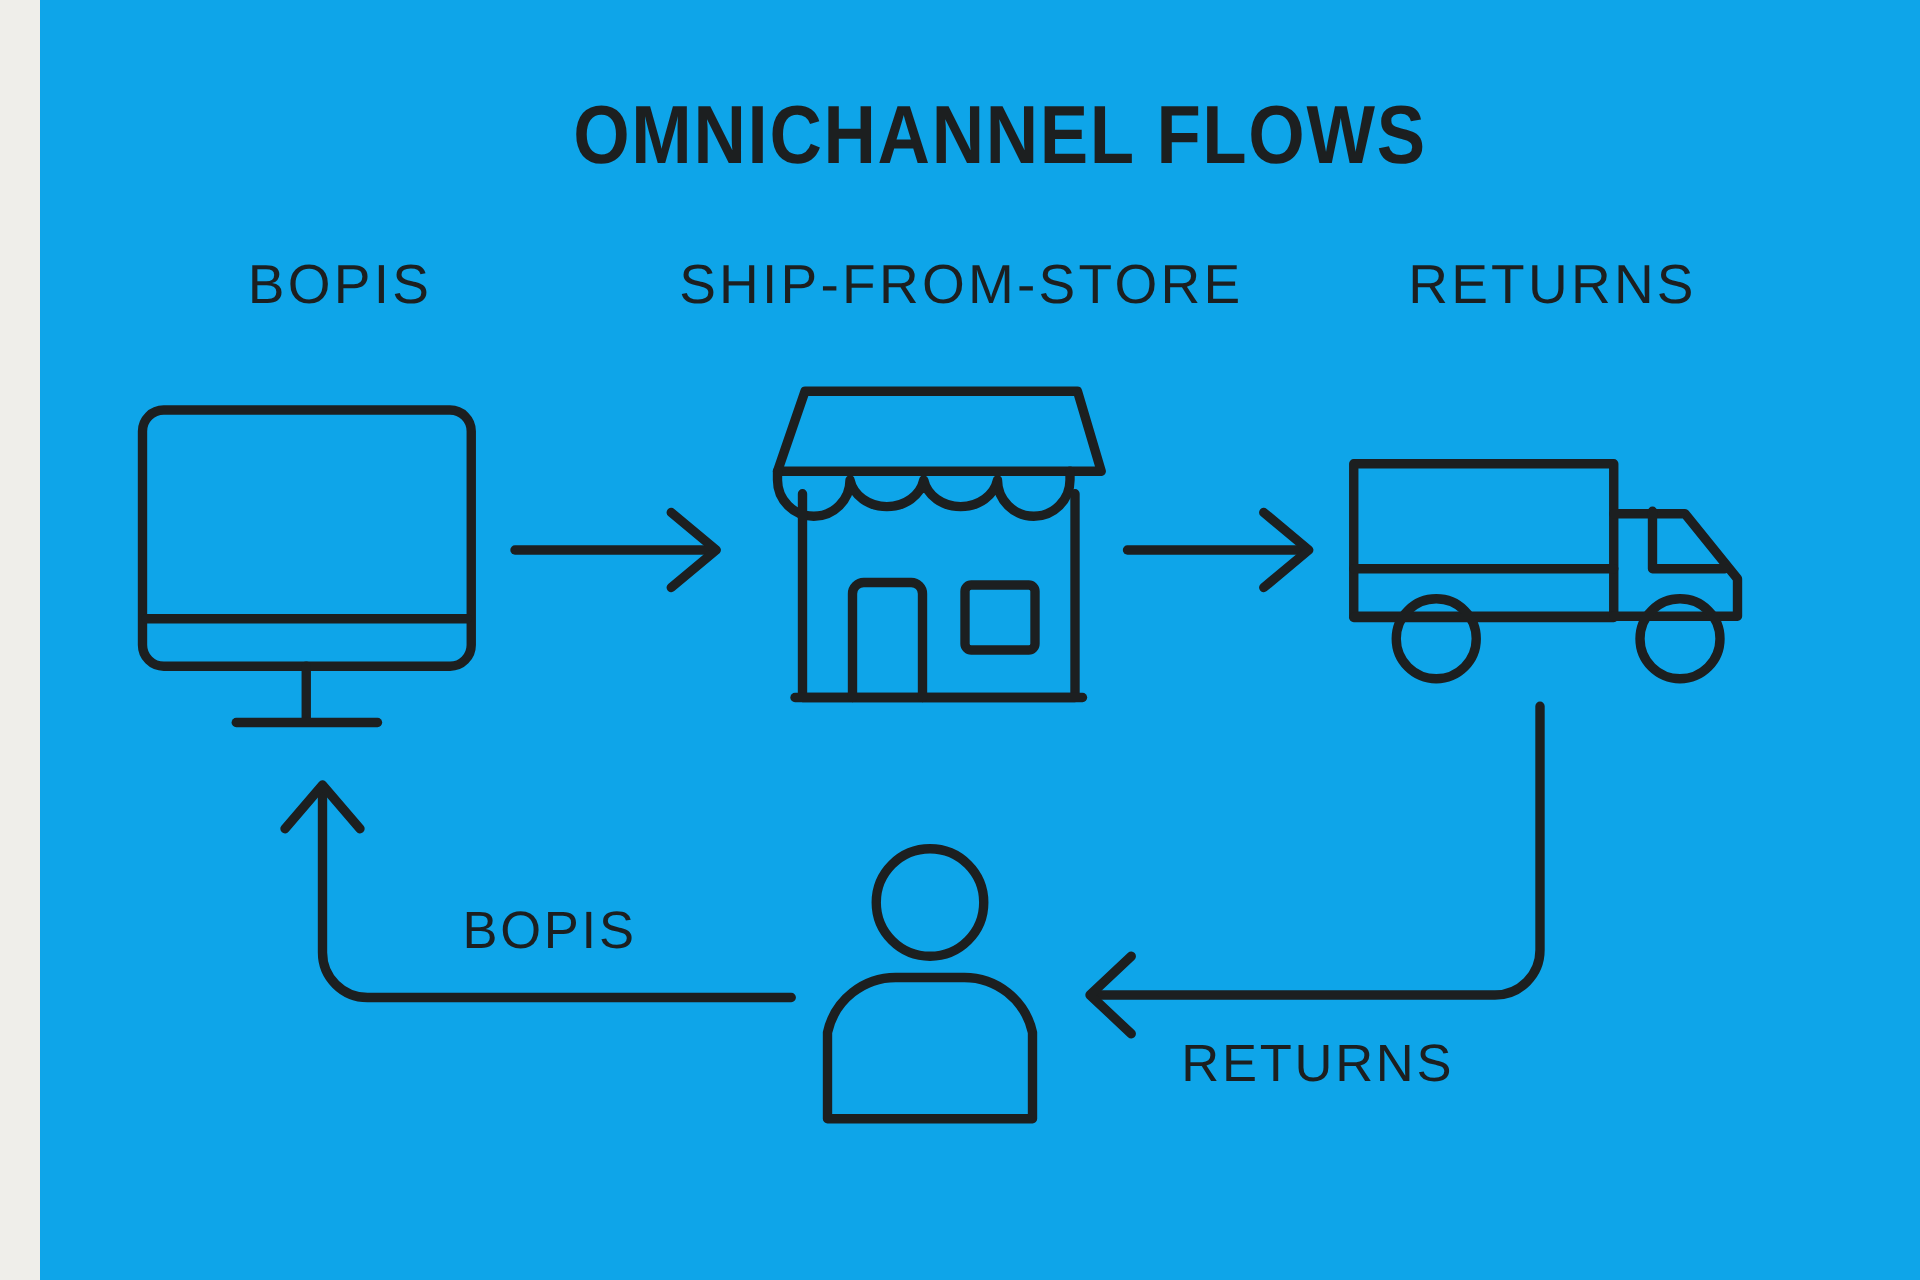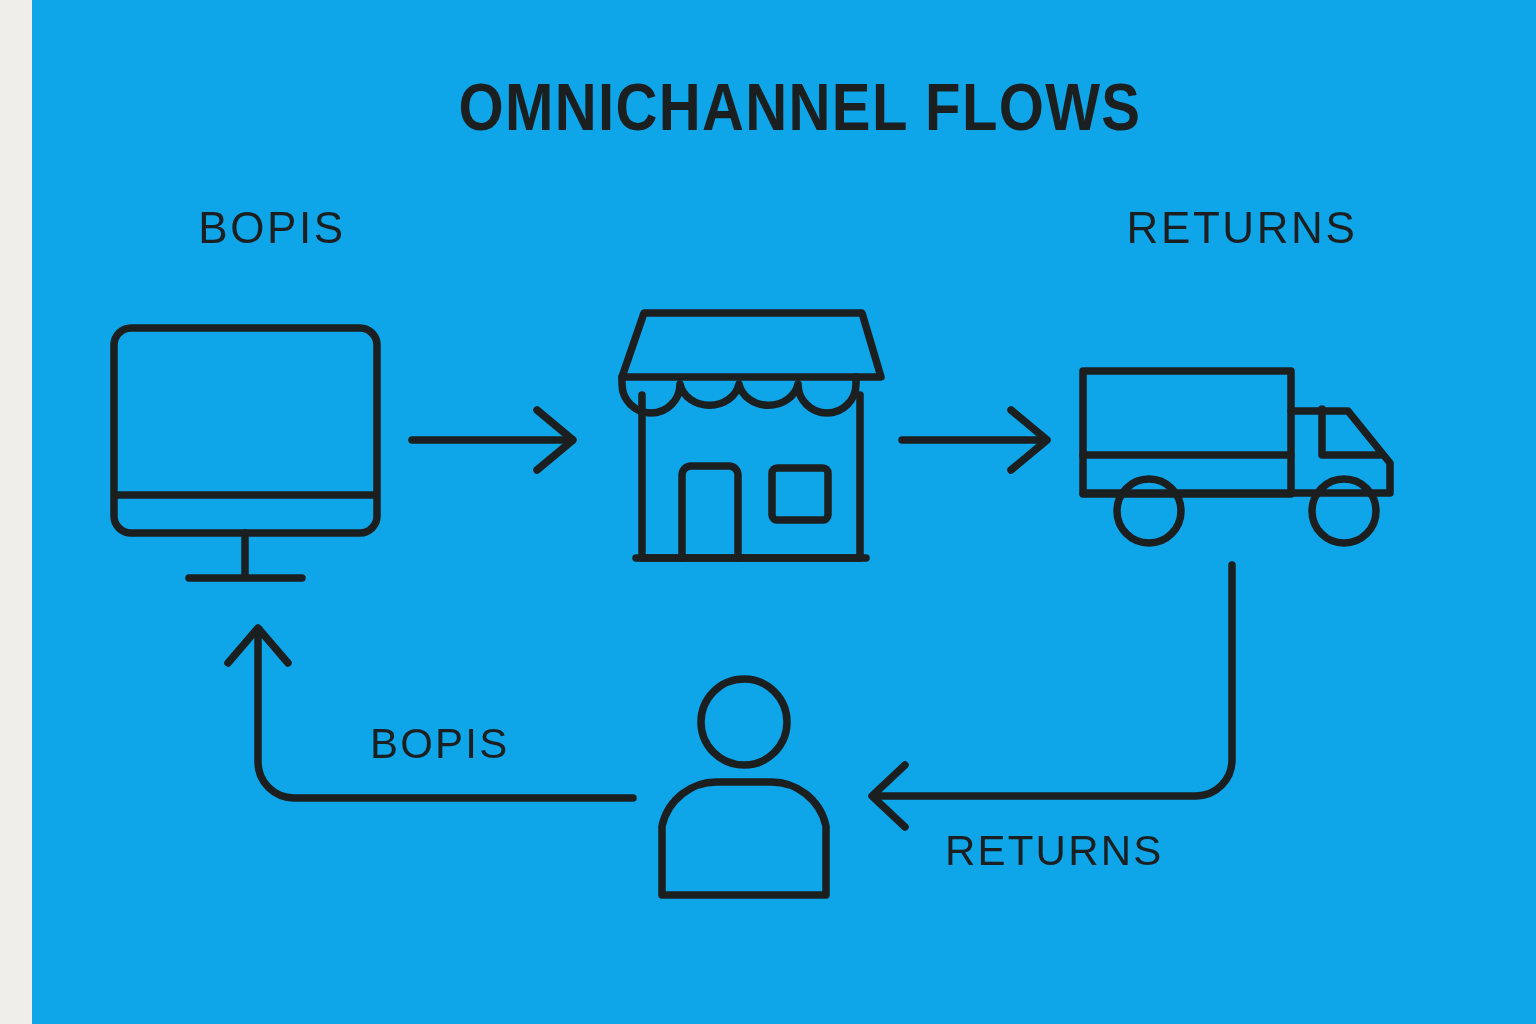--- a/index.html
+++ b/index.html
@@ -139,20 +139,21 @@
         <polyline points="196,663 226,628 256,663" fill="none"></polyline>
       </g>
 
     </g>
   </svg>
 
   <div class="txt" id="page-title">OMNICHANNEL FLOWS</div>
 
   <div class="txt stage-label" id="stage-label-bopis">BOPIS</div>
 
+  <div class="txt stage-label" id="stage-label-sfs">SHIP-FROM-STORE</div>
 
   <div class="txt stage-label" id="stage-label-returns">RETURNS</div>
 
   <div class="txt flow-label" id="flow-label-bopis">BOPIS</div>
 
   <div class="txt flow-label" id="flow-label-returns">RETURNS</div>
 
 </div>
 
 </body></html>

